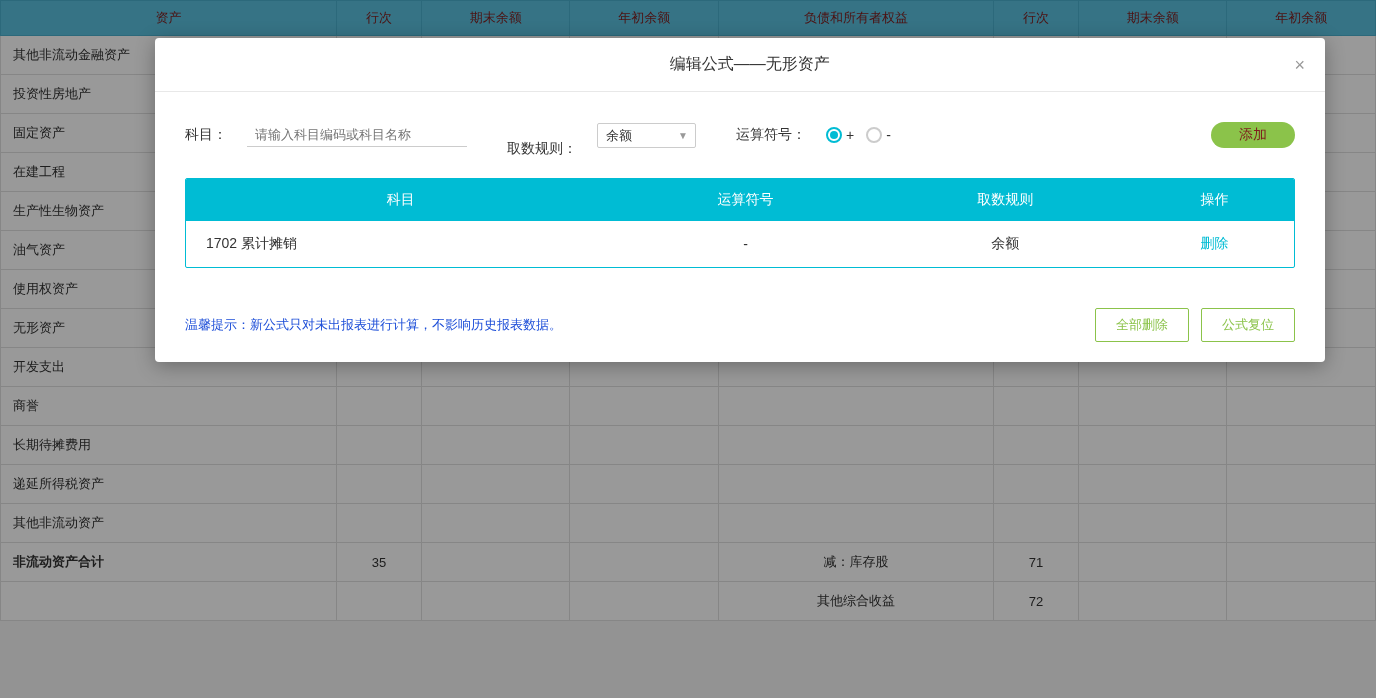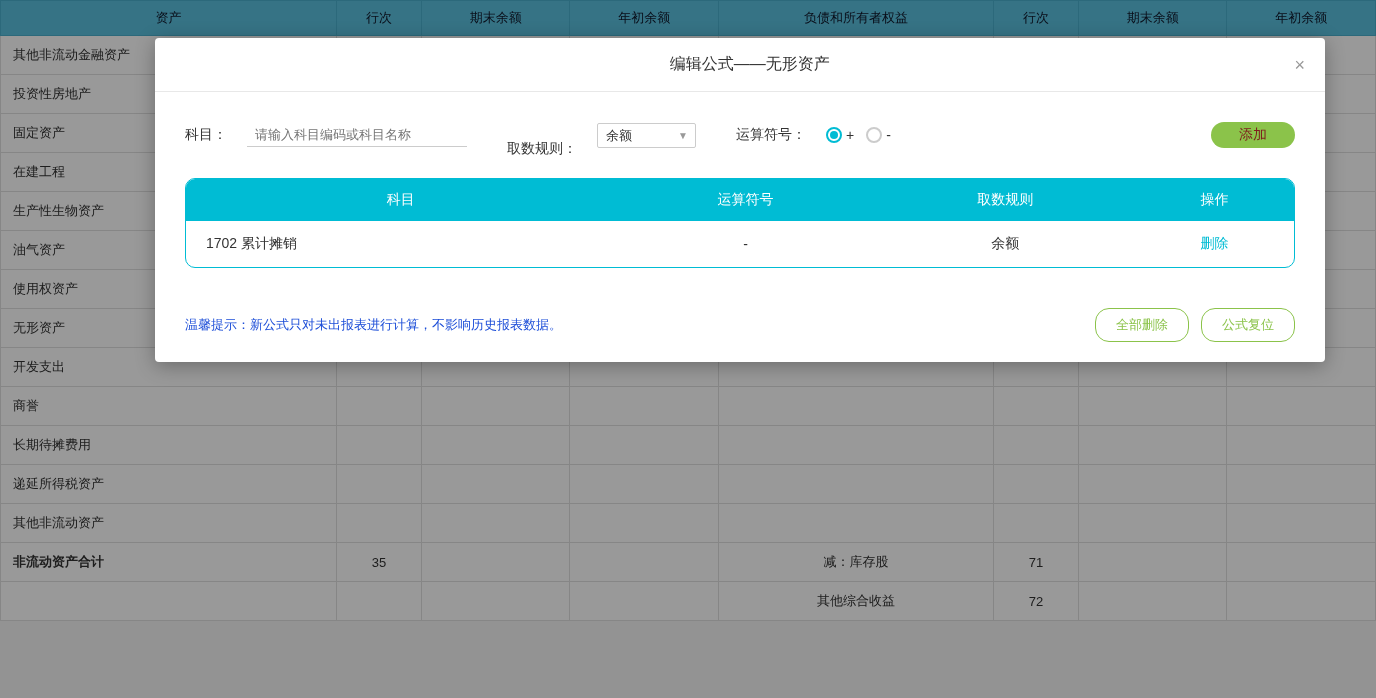--- a/index.html
+++ b/index.html
@@ -23,21 +23,21 @@
     }
 
     .bg-table table {
       width: 100%;
       border-collapse: collapse;
       font-size: 13px;
     }
 
     .bg-table .header-row td {
       background: #5bc0de;
-      color: #0f172a;
+      color: #7f1d1d;
       text-align: center;
       padding: 8px 4px;
       border: 1px solid #4ab0ce;
     }
 
     .bg-table .data-row td {
       background: white;
       color: #333;
       padding: 10px 8px;
       border: 1px solid #e0e0e0;
@@ -205,21 +205,21 @@
       padding: 4px 28px;
       font-size: 14px;
       cursor: pointer;
       margin-left: auto;
     }
 
     
     .data-table-wrapper {
       margin: 0 30px;
       border: 1px solid #00bcd4;
-      border-radius: 10px;
+      border-radius: 2px;
       overflow: hidden;
     }
 
     .data-table {
       width: 100%;
       border-collapse: collapse;
     }
 
     .data-table thead tr {
       background: #00bcd4;
@@ -275,21 +275,21 @@
 
     .footer-buttons {
       display: flex;
       gap: 12px;
     }
 
     .footer-btn {
       border: 1px solid #8bc34a;
       background: white;
       color: #8bc34a;
-      border-radius: 14px;
+      border-radius: 2px;
       padding: 7px 20px;
       font-size: 13px;
       cursor: pointer;
     }
   </style>
 </head>
 <body>
 
 <div class="bg-table">
   <table>

